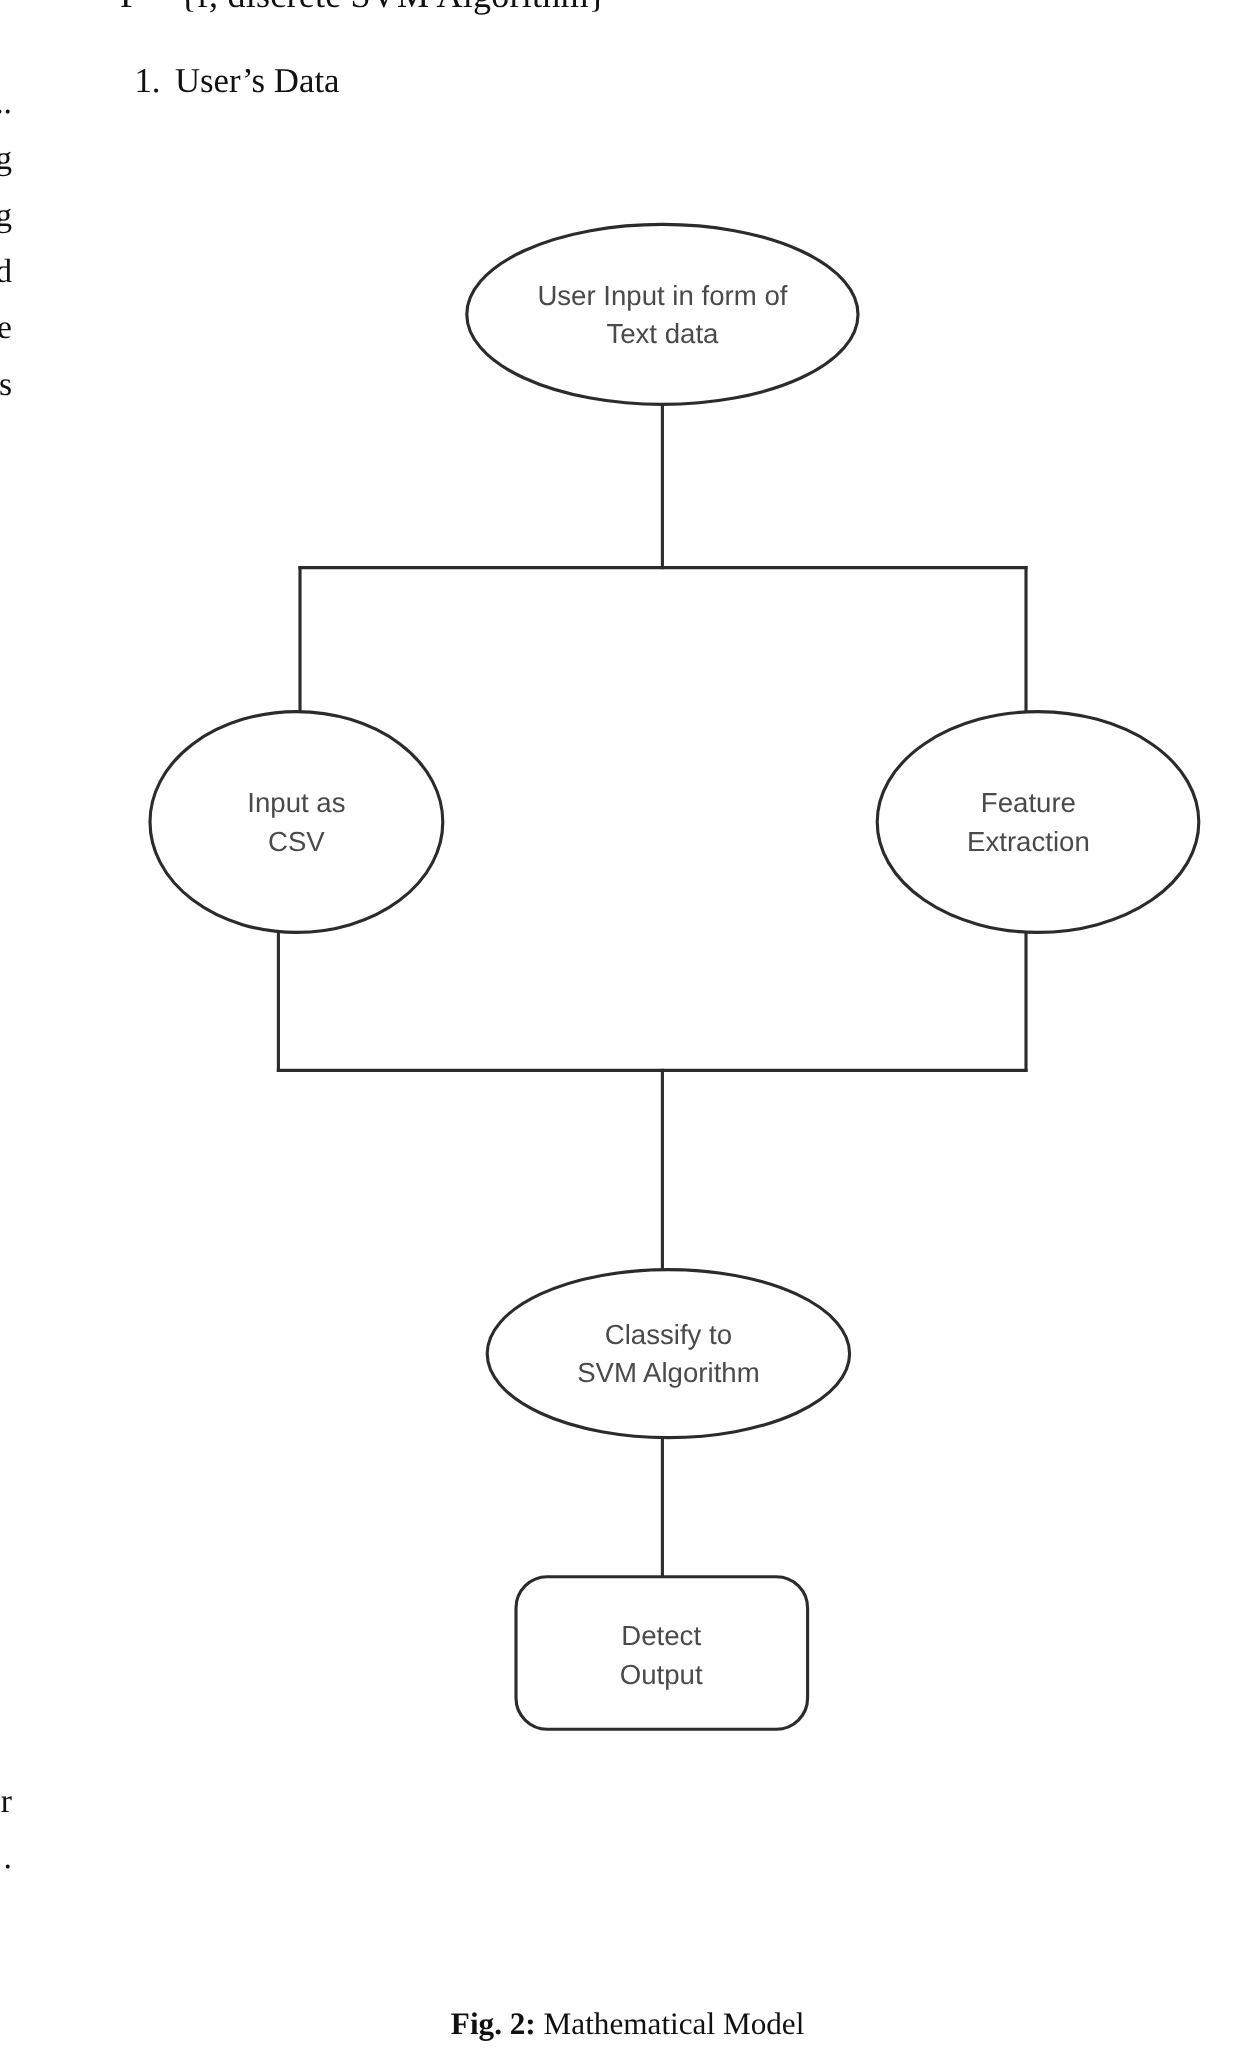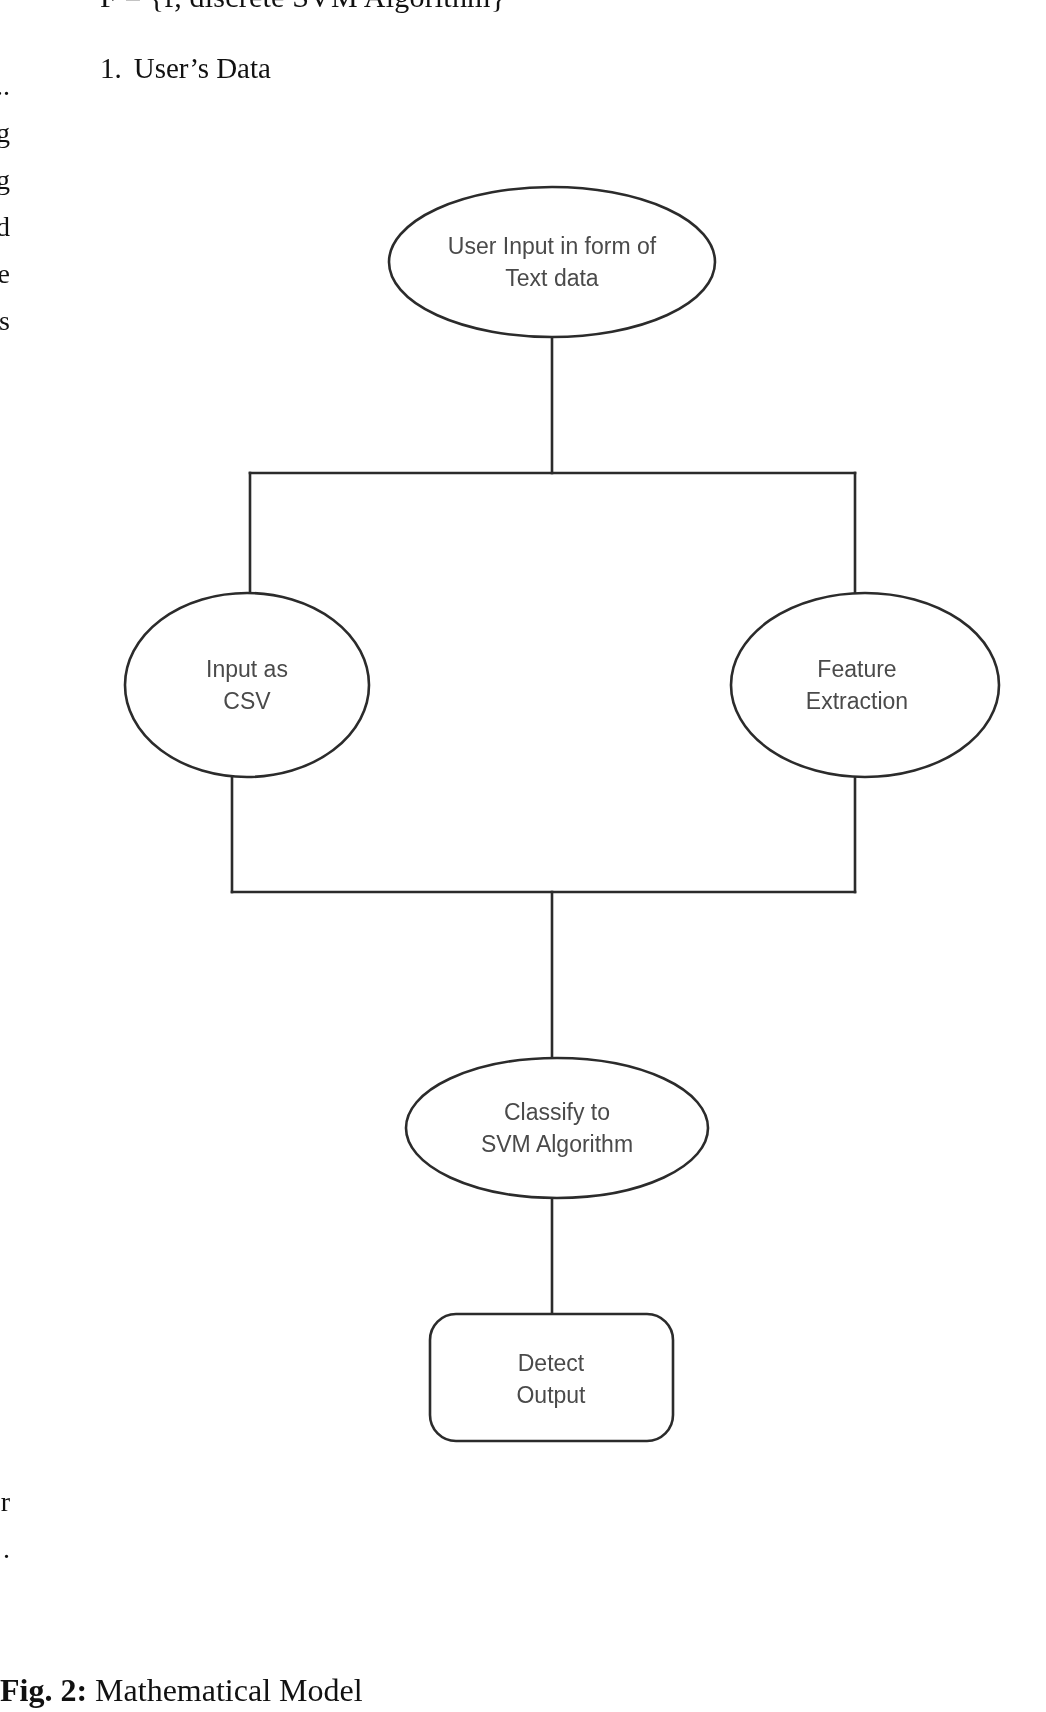--- a/index.html
+++ b/index.html
@@ -25,21 +25,21 @@
   }
 
   #formula-line {
     left: 100px;
     top: -20px;
     font-size: 30px;
     letter-spacing: .2px;
   }
 
   #list-item-1 {
-    left: 100px;
+    left: 112px;
     top: 52px;
     font-size: 29px;
   }
   #list-item-1 .num { margin-right: 12px; }
 
   
   #left-gutter {
     left: -52px;
     top: 62px;
     width: 62px;
@@ -56,22 +56,22 @@
     line-height: 47px;
     text-align: right;
     white-space: pre;
   }
 
   
   #figure-caption {
     left: 0;
     top: 1672px;
     width: 1046px;
-    text-align: left;
-    font-size: 32px;
+    text-align: center;
+    font-size: 26px;
     white-space: nowrap;
   }
   #figure-caption .fig-label { font-weight: bold; }
 
   
   #flow-diagram {
     position: absolute;
     left: 0;
     top: 150px;
     width: 957px;

